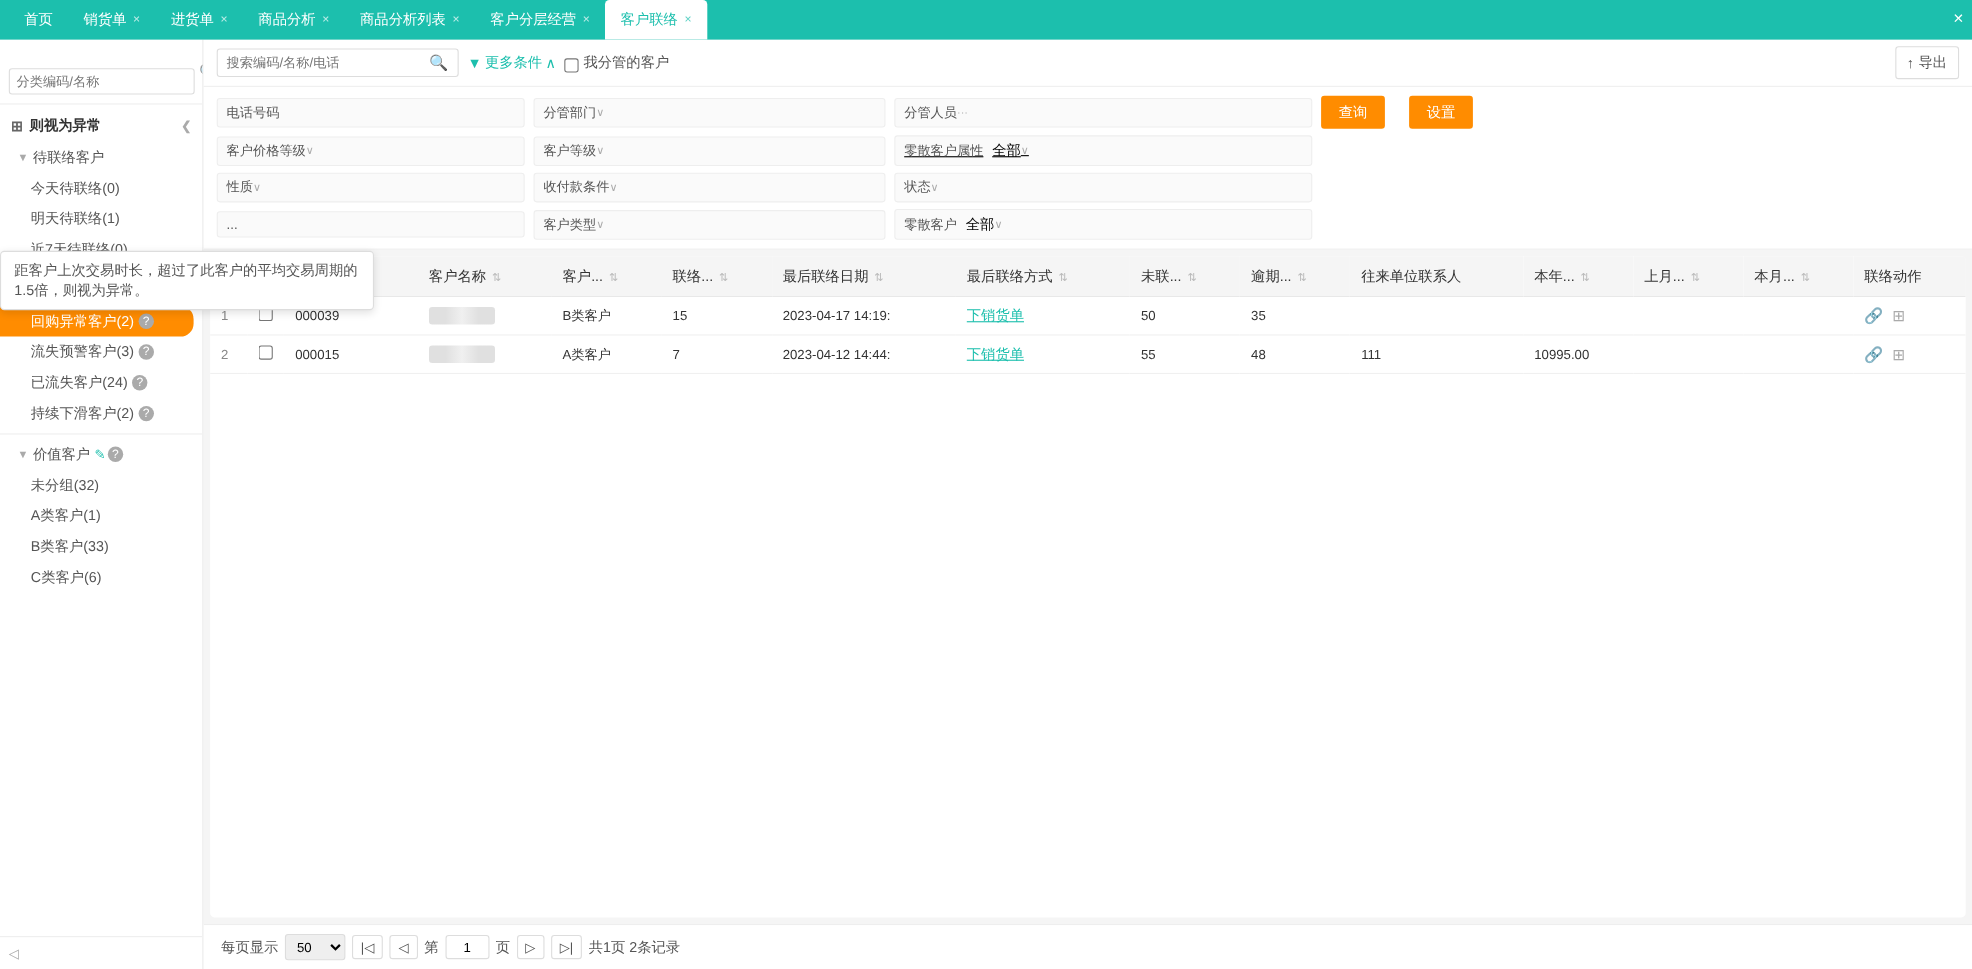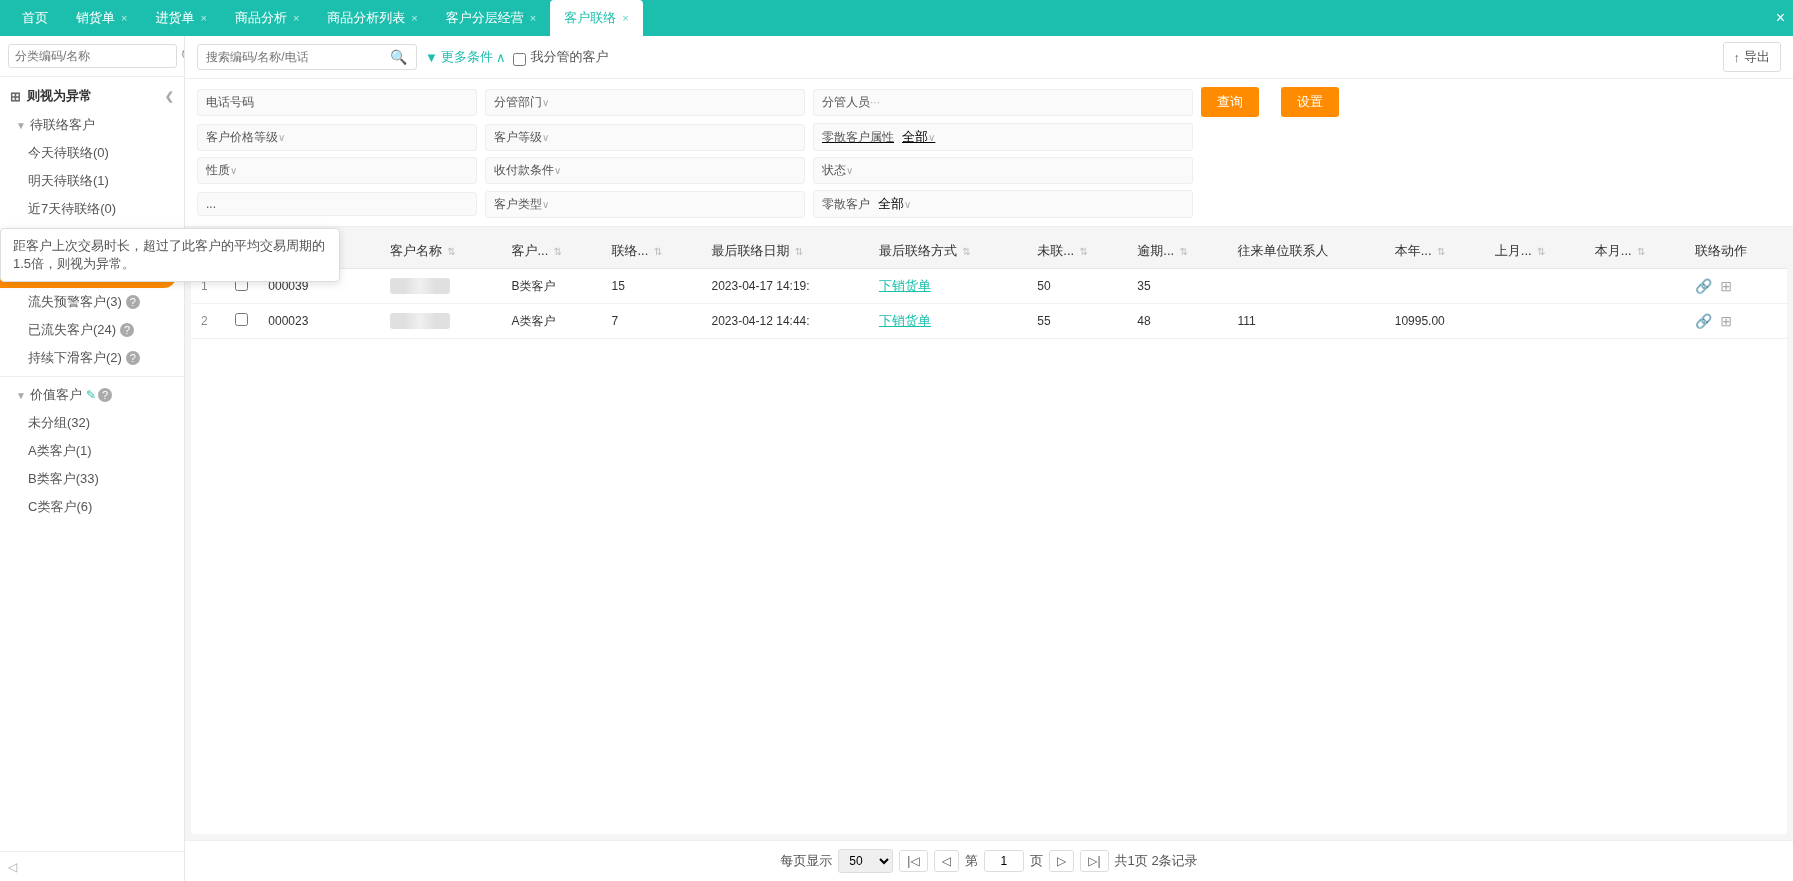--- a/index.html
+++ b/index.html
@@ -32,21 +32,21 @@
     .sidebar {
       width: 185px; background: white; border-right: 1px solid #e8e8e8;
       display: flex; flex-direction: column; overflow: hidden; flex-shrink: 0;
     }
     .sidebar-search {
       display: flex; align-items: center; padding: 8px;
       border-bottom: 1px solid #eee;
     }
     .sidebar-search input {
       flex: 1; border: 1px solid #ddd; border-radius: 3px;
-      padding: 4px 6px; font-size: 12px; outline: none;
+      padding: 4px 6px; font-size: 12px; outline: none; margin-top: 18px;
     }
     .sidebar-search .search-btn {
       margin-left: 4px; color: #aaa; cursor: pointer; font-size: 14px;
     }
     .sidebar-tree { flex: 1; overflow-y: auto; padding: 4px 0; }
     .sidebar-section-header {
       display: flex; align-items: center; padding: 6px 10px;
       font-weight: bold; font-size: 13px; color: #333;
     }
     .sidebar-section-header .grid-icon { margin-right: 6px; color: #666; }
@@ -140,21 +140,21 @@
     .checkbox-cell { width: 32px; }
     .num-cell { width: 32px; color: #888; }
     .link-text { color: #1cbfad; text-decoration: underline; cursor: pointer; }
     .action-icons { display: flex; gap: 8px; }
     .action-icon { color: #aaa; cursor: pointer; font-size: 14px; }
     .settings-gear { color: #aaa; cursor: pointer; font-size: 16px; }
 
     
     .pagination {
       background: white; border-top: 1px solid #eee;
-      display: flex; align-items: center; justify-content: center;
+      display: flex; align-items: center; justify-content: flex-start;
       padding: 8px 16px; gap: 6px; font-size: 12px;
     }
     .page-size-label { color: #555; }
     .page-size-select {
       border: 1px solid #ddd; border-radius: 3px; padding: 3px 6px;
       font-size: 12px; outline: none; cursor: pointer;
     }
     .page-nav-btn {
       border: 1px solid #ddd; border-radius: 3px; padding: 3px 7px;
       background: white; cursor: pointer; color: #555; font-size: 12px;
@@ -472,21 +472,21 @@
                 <span class="action-icon">⊞</span>
               </div>
             </td>
           </tr>
 
           <tr>
             <td class="num-cell">2</td>
             <td class="checkbox-cell">
               <input type="checkbox" style="">
             </td>
-            <td>000023</td>
+            <td>000015</td>
             <td>
               <span class="blurred-name"></span>
             </td>
             <td>A类客户</td>
             <td>7</td>
             <td>2023-04-12 14:44:</td>
             <td>
               <span class="link-text">下销货单</span>
             </td>
             <td>55</td>

